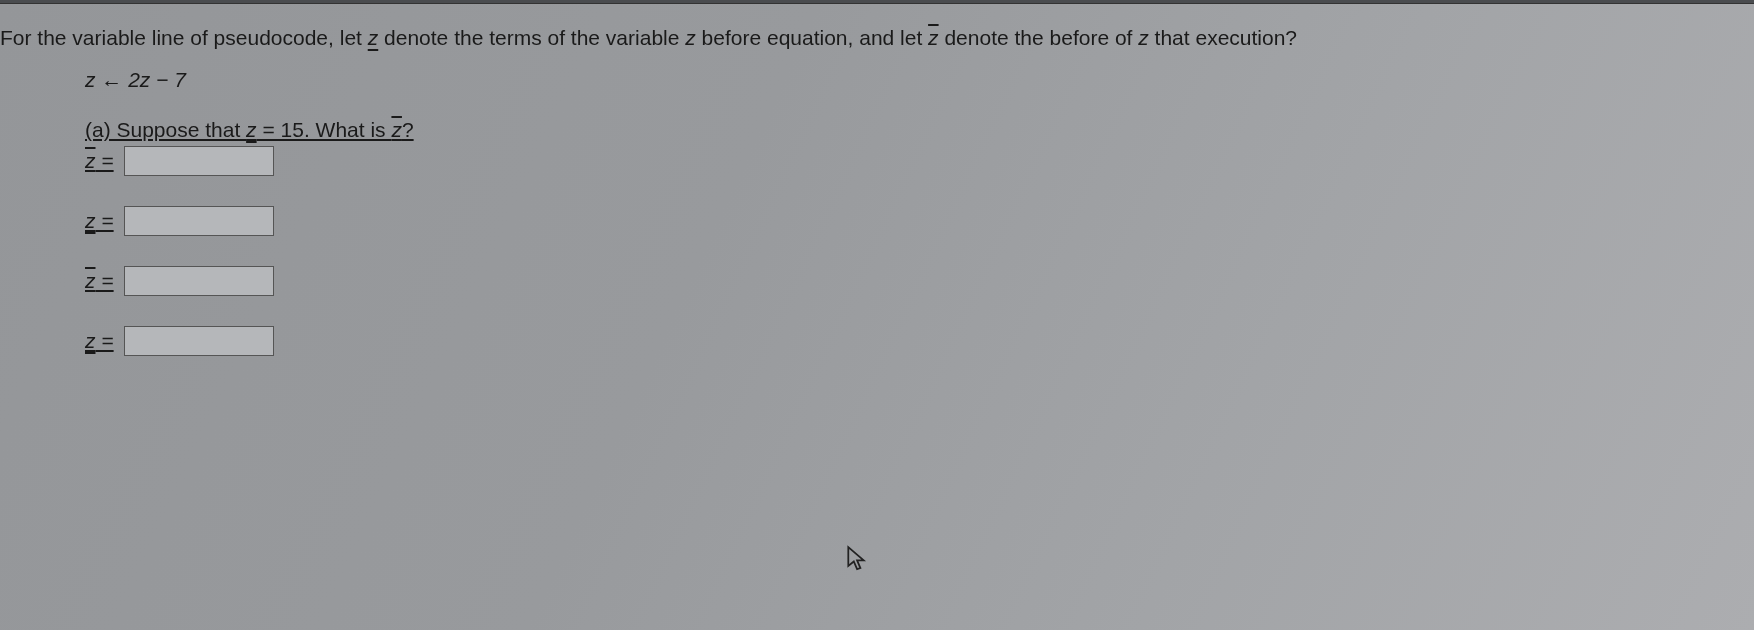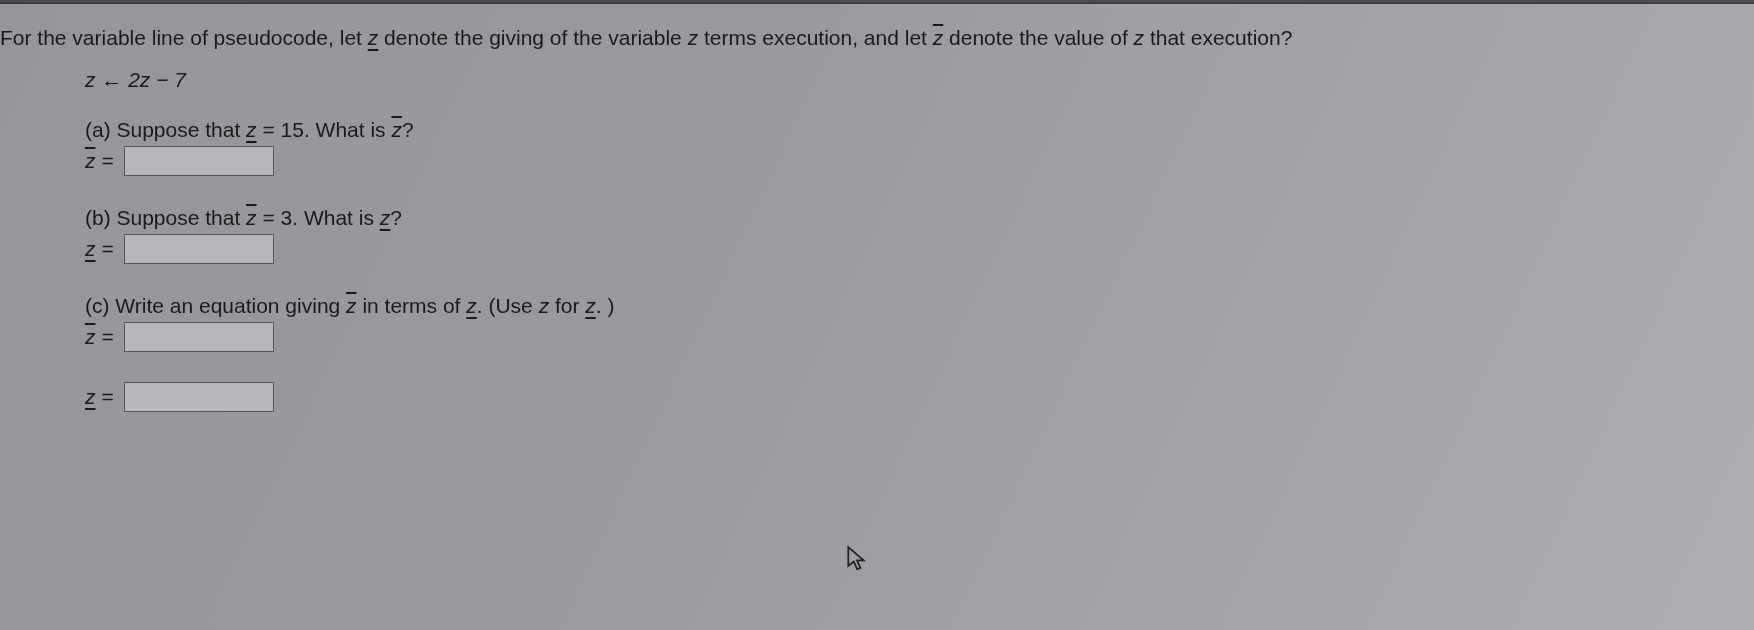--- a/index.html
+++ b/index.html
@@ -8,21 +8,21 @@
     background:linear-gradient(115deg,#949699 0%,#989a9d 40%,#a2a4a7 70%,#acadb0 100%);
     font-family:Arial,Helvetica,sans-serif;
     font-size:21px;
     color:#1a1a1a;
     overflow:hidden;
   }
   .topline{height:4px;background:#4a4c4f;border-bottom:1px solid #333;}
   .content{padding:22px 0 0 0;}
   .intro{margin:0 18px 18px 0;font-size:21px;}
   .code{margin:0 12px 26px 85px;font-style:italic;font-size:21px;}
-  .part{margin:0 0 14px 85px;}
+  .part{margin:0 0 14px 85px;text-decoration:underline;}
   .q{margin-bottom:4px;}
   .ans-row{display:flex;align-items:center;gap:10px;margin-bottom:30px;}
   .lbl{font-style:italic;}
   .input-box{
     width:150px;height:30px;
     background:#b5b7ba;
     border:1px solid #555;
     font-size:18px;
     padding:2px 6px;
     outline:none;
@@ -36,51 +36,45 @@
   .cursor svg{stroke:#222;fill:none;stroke-width:1.6;}
 </style>
 </head>
 <body>
 
 <div class="topline"></div>
 
 <div class="content">
 
   <div class="intro">
-    <span>For the variable line of pseudocode, let </span><span class="under">z</span><span> denote the giving of the variable </span><span class="it">z</span><span> terms execution, and let </span><span class="over">z</span><span> denote the value of </span><span class="it">z</span><span> that execution?</span>
+    <span>For the variable line of pseudocode, let </span><span class="under">z</span><span> denote the terms of the variable </span><span class="it">z</span><span> before equation, and let </span><span class="over">z</span><span> denote the before of </span><span class="it">z</span><span> that execution?</span>
   </div>
 
   <div class="code">
     <span>z</span><span> ← </span><span>2z − 7</span>
   </div>
 
   <div class="part">
     <div class="q">
       <span>(a) Suppose that </span><span class="under">z</span><span> = 15.  What is </span><span class="over">z</span><span>?</span>
     </div>
     <div class="ans-row">
       <span class="lbl"><span class="over">z</span><span> =</span></span>
       <input class="input-box" type="text" style="">
     </div>
   </div>
 
   <div class="part">
-    <div class="q">
-      <span>(b) Suppose that </span><span class="over">z</span><span> = 3.  What is </span><span class="under">z</span><span>?</span>
-    </div>
     <div class="ans-row">
       <span class="lbl"><span class="under">z</span><span> =</span></span>
       <input class="input-box" type="text" style="">
     </div>
   </div>
 
   <div class="part">
-    <div class="q">
-      <span>(c) Write an equation giving </span><span class="over">z</span><span> in terms of </span><span class="under">z</span><span>.  (Use </span><span class="it">z</span><span> for </span><span class="under">z</span><span>. )</span>
-    </div>
     <div class="ans-row">
       <span class="lbl"><span class="over">z</span><span> =</span></span>
       <input class="input-box" type="text" style="">
     </div>
   </div>
 
   <div class="part">
     <div class="ans-row">
       <span class="lbl"><span class="under">z</span><span> =</span></span>
       <input class="input-box" type="text" style="">

